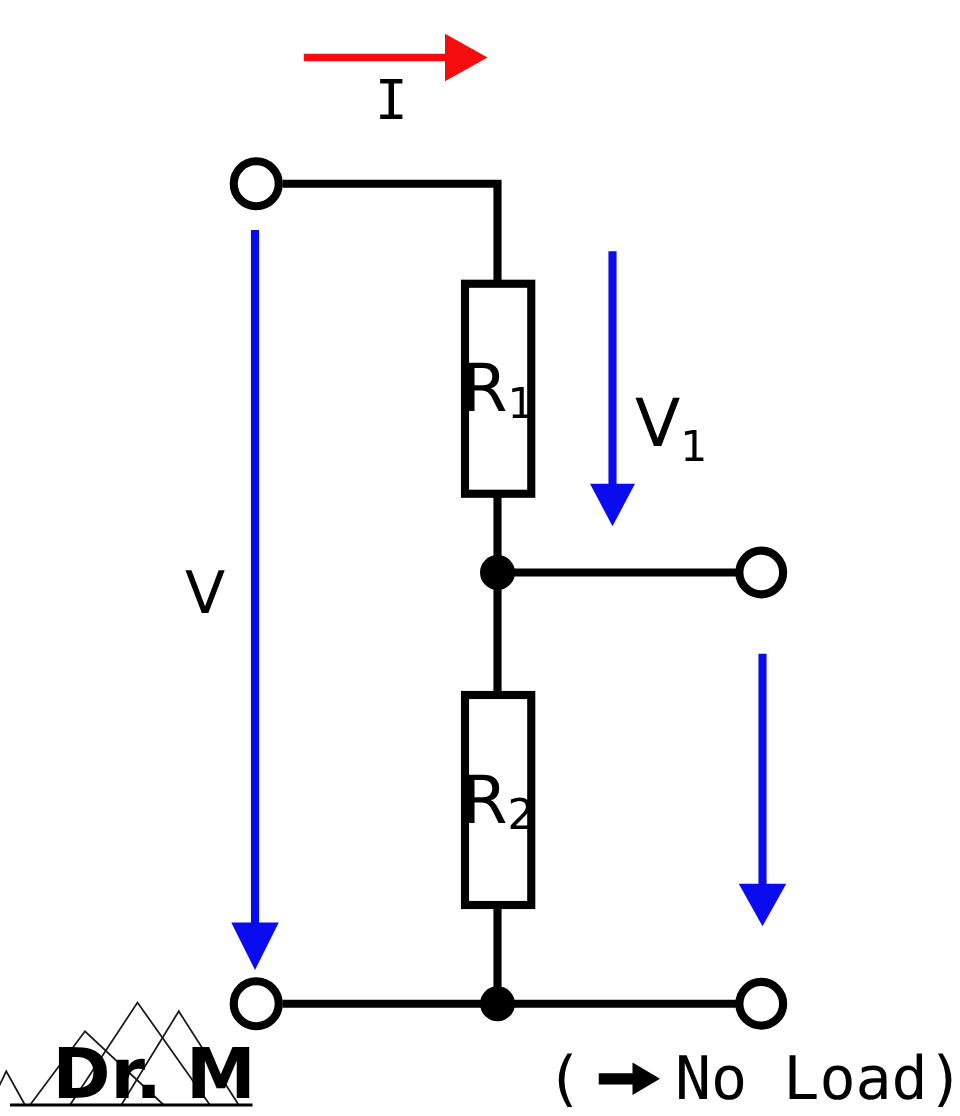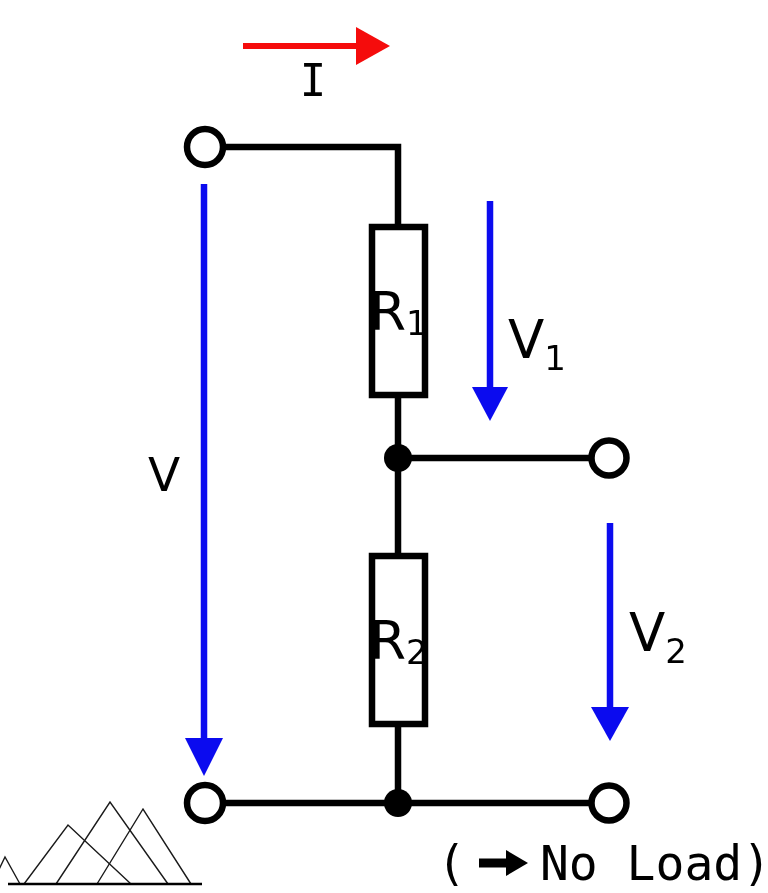--- a/index.html
+++ b/index.html
@@ -136,24 +136,22 @@
 
   <div class="label lbl-sans label-R2">
     <span class="cap52">R</span>
       <span class="sub34">2</span>
   </div>
 
   <div class="label lbl-sans label-V1">
     <span class="cap52">V</span><span class="sub34">1</span>
   </div>
 
-  <div class="label lbl-sans label-V2">
-    <span class="cap52">V</span><span class="sub34">2</span>
-  </div>
 
+  <div class="label lbl-sans label-drm">Dr. M</div>
 
   <div class="label lbl-mono label-noload">
     <span>(</span>
     <svg class="noload-arrow" width="50" height="32" viewBox="0 0 50 32">
       <line x1="1" y1="16" x2="29" y2="16" stroke="#000000" stroke-width="9"></line>
       <polygon points="28,3 50,16 28,29" fill="#000000"></polygon>
     </svg>
     <span>No Load)</span>
   </div>
 

